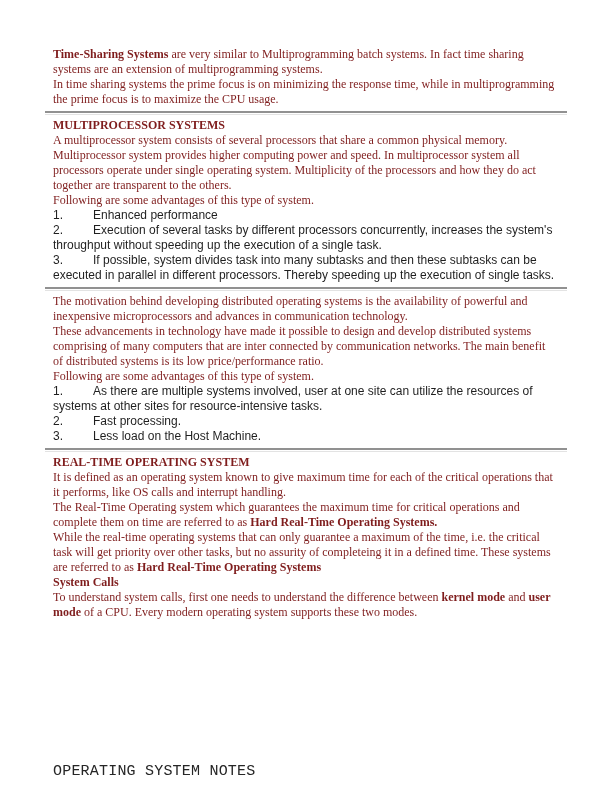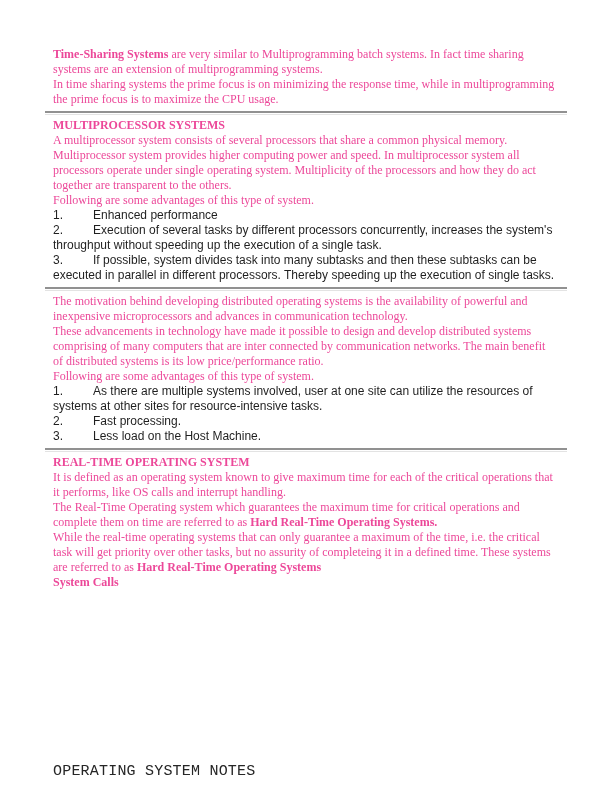--- a/index.html
+++ b/index.html
@@ -13,21 +13,21 @@
   .content {
     position: absolute;
     top: 47px;
     left: 53px;
     width: 504px;
   }
   .serif {
     font-family: "Liberation Serif", serif;
     font-size: 12px;
     line-height: 15px;
-    color: #ec4899;
+    color: #7f1d1d;
   }
   .sans {
     font-family: "Liberation Sans", sans-serif;
     font-size: 12px;
     line-height: 15px;
     color: #1f1f1f;
   }
   p { margin: 0; }
   .heading { font-weight: bold; }
   .b { font-weight: bold; }
@@ -85,18 +85,19 @@
     </section>
 
     <div class="hrule"></div>
 
     <section>
       <p class="serif heading">REAL-TIME OPERATING SYSTEM</p>
       <p class="serif"><span>It is defined as an operating system known to give maximum time for each of the critical operations that it performs, like OS calls and interrupt handling.</span></p>
       <p class="serif"><span>The Real-Time Operating system which guarantees the maximum time for critical operations and complete them on time are referred to as </span><span class="b">Hard Real-Time Operating Systems.</span></p>
       <p class="serif"><span>While the real-time operating systems that can only guarantee a maximum of the time, i.e. the critical task will get priority over other tasks, but no assurity of completeing it in a defined time. These systems are referred to as </span><span class="b">Hard Real-Time Operating Systems</span></p>
       <p class="serif"><span class="b">System Calls</span></p>
+      <p class="serif"><span>To understand system calls, first one needs to understand the difference between </span><span class="b">kernel mode</span><span> and </span><span class="b">user mode</span><span> of a CPU. Every modern operating system supports these two modes.</span></p>
     </section>
 
   </div>
 
   <div class="footer">OPERATING SYSTEM NOTES</div>
 </div>
 
 </body></html>

